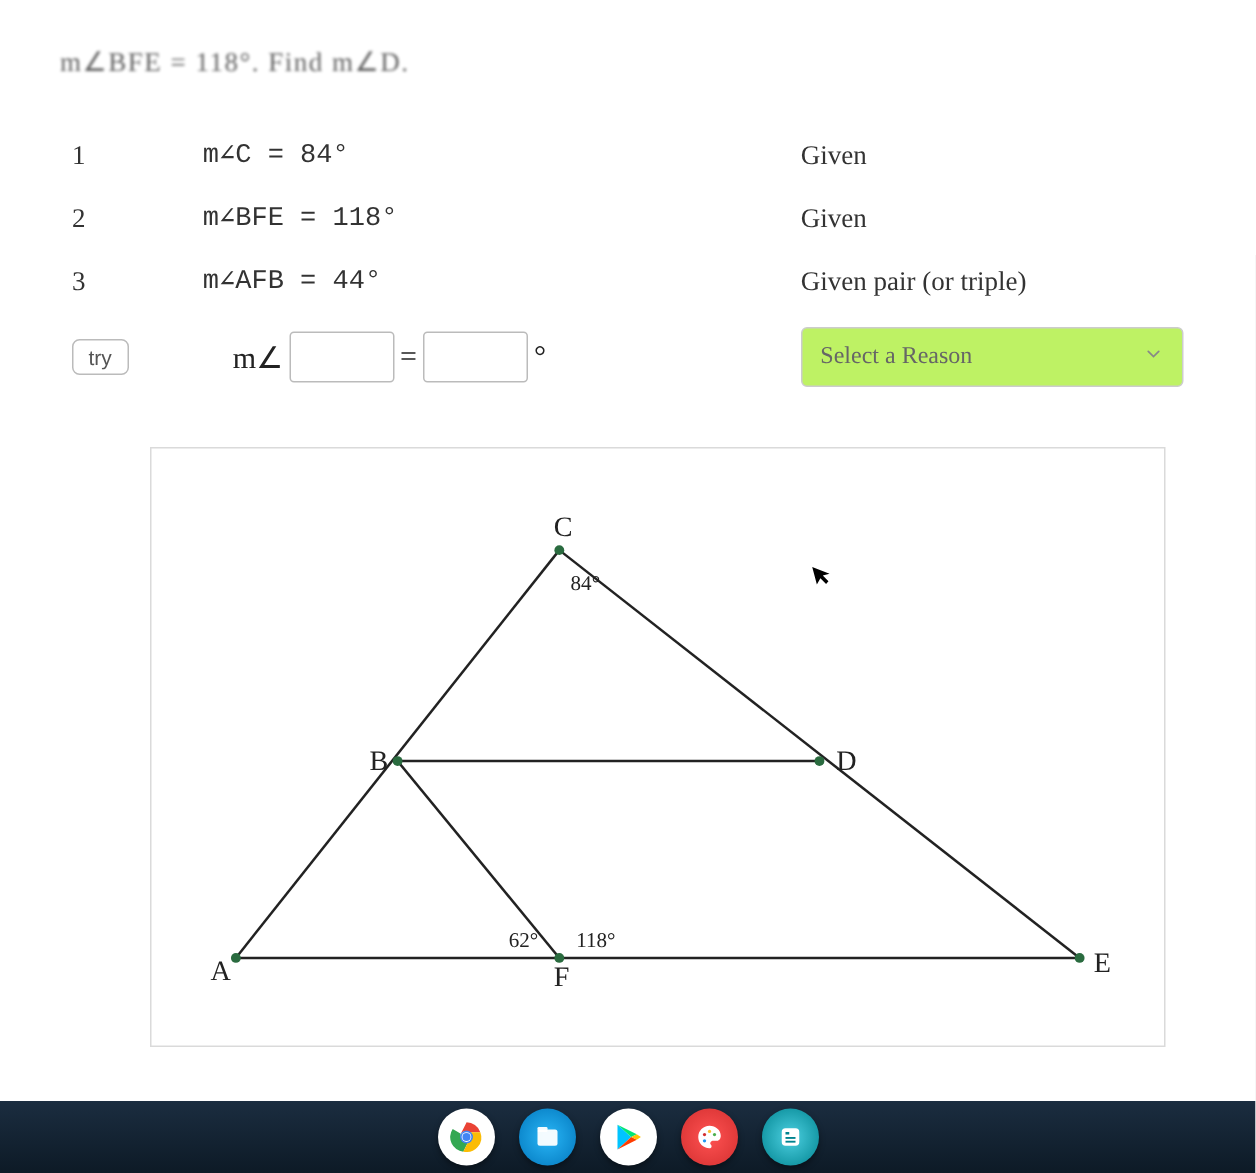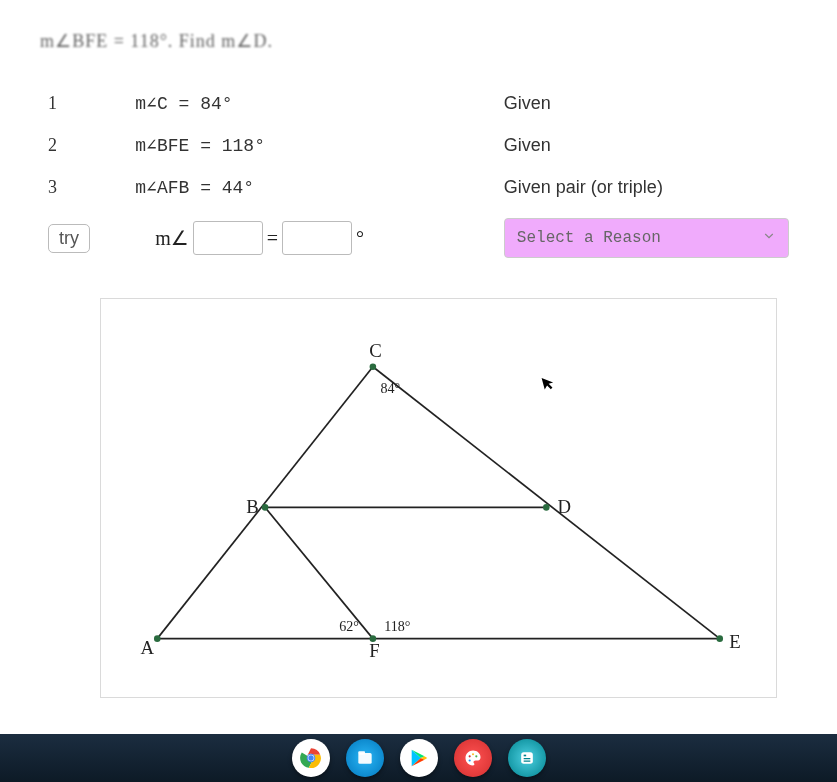--- a/index.html
+++ b/index.html
@@ -37,26 +37,26 @@
       font-size: 18px;
       color: #333;
       text-align: left;
     }
     .col-step { width: 80px; text-align: center; }
     .col-angle { width: 280px; text-align: center;}
     .col-reason { width: 340px; text-align: center; }
     .header-row th { font-weight: normal; color: #444; text-align: center; font-family: Georgia, serif;}
     .step-cell { font-size: 16px; color: #666; text-align: center;}
     .angle-cell { font-family: Liberation Mono, monospace; font-size: 20px; color: #222; text-align: center;}
-    .reason-cell { font-family: Liberation Sans, sans-serif; font-size: 18px; color: #333; text-align: center;}
+    .reason-cell { font-family: Liberation Serif, serif; font-size: 18px; color: #333; text-align: center;}
     .try-btn {
       border: 1px solid #bbb;
       background: #fff;
       border-radius: 5px;
-      font-size: 18px;
+      font-size: 14px;
       padding: 3px 10px;
       color: #555;
       cursor: pointer;
       font-family: sans-serif;
     }
     .input-box {
       width: 70px;
       height: 34px;
       border: 1px solid #bbb;
       border-radius: 3px;
@@ -73,22 +73,22 @@
       display: flex;
       align-items: center;
       justify-content: flex-start;
       padding-left: 20px;
     }
     .select-reason {
       width: 100%;
       height: 40px;
       border: 1px solid #ccc;
       border-radius: 4px;
-      background: #f0abfc;
-      font-family: Liberation Mono, monospace;
+      background: #bef264;
+      font-family: Liberation Serif, serif;
       font-size: 16px;
       color: #666;
       padding: 0 12px;
       display: flex;
       align-items: center;
       justify-content: space-between;
       cursor: pointer;
     }
     .diagram-container {
       margin: 30px 20px 0 60px;

